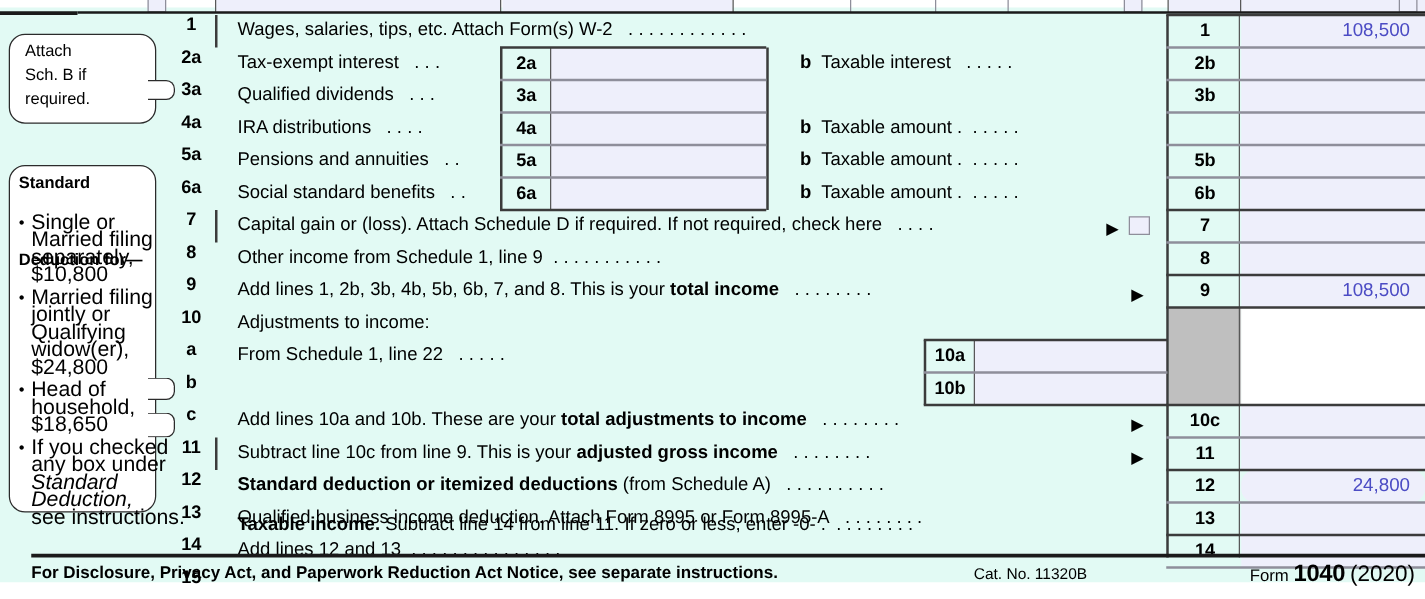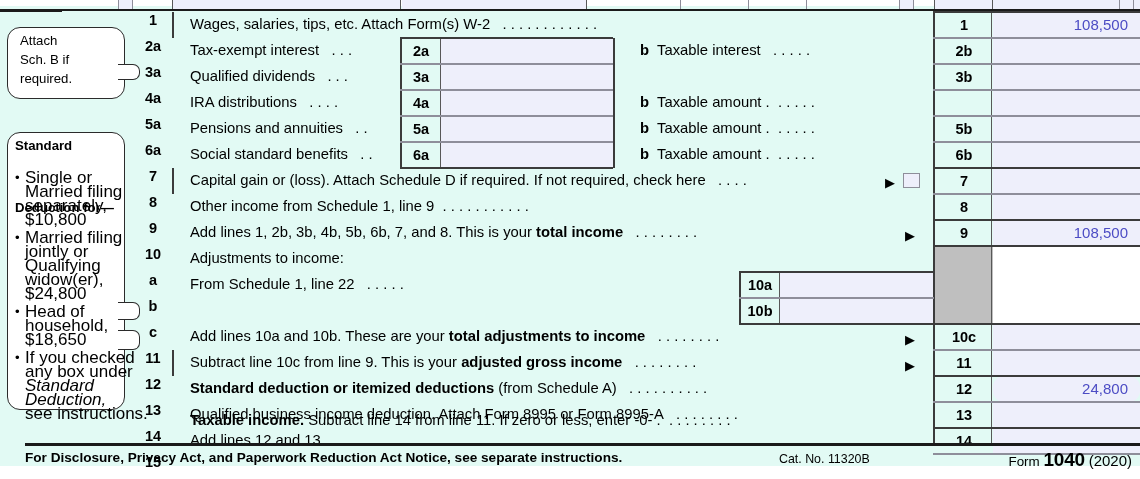--- a/index.html
+++ b/index.html
@@ -93,21 +93,21 @@
   
   .nub{position:absolute;background:#ffffff;border:1.6px solid #2b2b2b;box-sizing:border-box;}
   .nubmask{position:absolute;background:#ffffff;}
 
   
   .footline{position:absolute;left:25px;top:443px;width:1115px;height:2.6px;background:#1a1a1a;}
   .foot-left{position:absolute;left:25px;top:450px;font-size:13.6px;font-weight:bold;}
   .foot-cat{position:absolute;left:779px;top:452px;font-size:12.4px;}
   .foot-right{position:absolute;right:8px;top:449px;font-size:13.4px;white-space:nowrap;}
   .foot-right .f1040{font-size:19px;font-weight:bold;letter-spacing:-.2px;}
-  .foot-right .fyr{font-size:15px;}
+  .foot-right .fyr{font-size:18px;}
 </style>
 </head>
 <body>
 
 <div id="form">
 
   <div class="topwhite"></div>
   <div class="sheet"></div>
   <div class="botwhite"></div>
 

